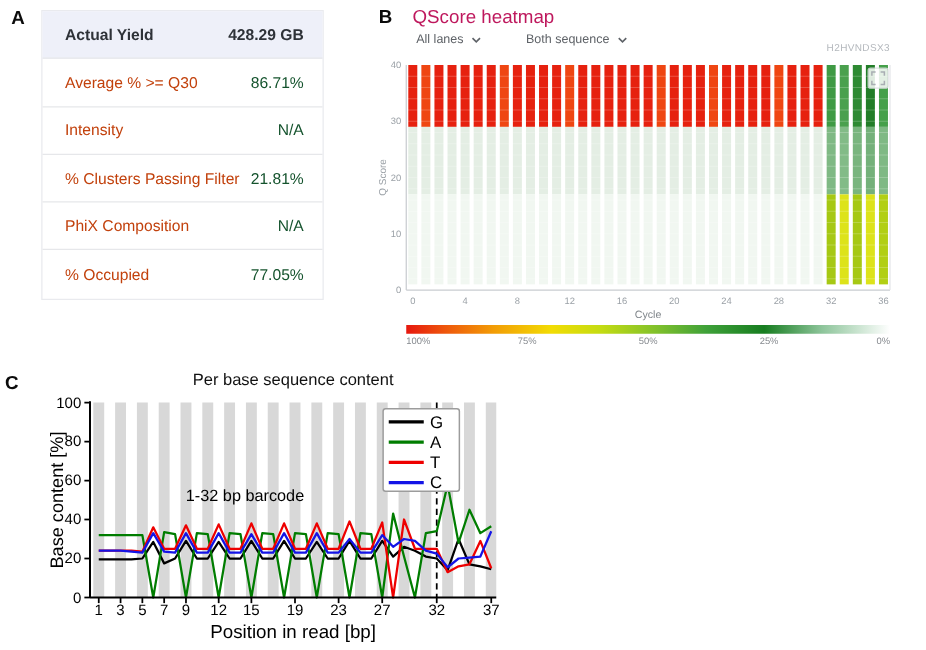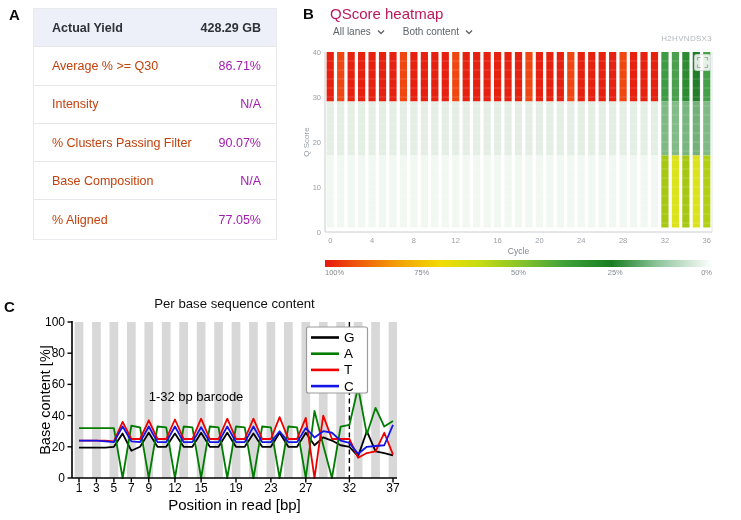--- a/index.html
+++ b/index.html
@@ -1,29 +1,29 @@
 <!DOCTYPE html>
 <html><head>
 <meta charset="utf-8">
 <style>
   html,body{margin:0;padding:0;background:#fff;}
   body{font-family:"Liberation Sans",sans-serif;}
   .fig{position:relative;width:741px;height:520px;background:#fff;overflow:hidden;}
   .panel-letter{position:absolute;font-weight:bold;font-size:15px;color:#0b0b0b;}
   
-  .metrics-table{position:absolute;left:33px;top:8px;width:244px;border:1px solid #e9eaee;background:#fff;box-sizing:border-box;}
+  .metrics-table{position:absolute;left:33px;top:8px;width:226px;border:1px solid #e9eaee;background:#fff;box-sizing:border-box;}
   .mrow{display:flex;justify-content:space-between;align-items:center;height:38.3px;padding:0 15px 0 18px;border-bottom:1px solid #e6e7ea;font-size:12.5px;box-sizing:border-box;}
   .mrow:last-child{border-bottom:none;}
   .mrow .lbl{color:#c2410c;}
-  .mrow .val{color:#a21caf;}
+  .mrow .val{color:#14532d;}
   .mrow.hl{background:#eef0f9;}
   .mrow.hl .lbl,.mrow.hl .val{color:#2e3238;font-weight:bold;}
   
   .b-title{position:absolute;left:330px;top:5px;font-size:15px;color:#be185d;}
-  .b-filters{position:absolute;left:333px;top:26px;display:flex;gap:18px;align-items:center;font-size:10px;color:#5f6368;}
+  .b-filters{position:absolute;left:333px;top:26px;display:flex;gap:36px;align-items:center;font-size:10px;color:#5f6368;}
   .filter{display:flex;align-items:center;gap:6px;cursor:pointer;}
   .run-id{position:absolute;right:29px;top:34px;font-size:8px;color:#b4b8bd;letter-spacing:0.3px;}
   svg{position:absolute;display:block;}
   #hm-svg{left:300px;top:44px;}
   #bc-svg{left:40px;top:295px;}
   text{font-family:"Liberation Sans",sans-serif;}
 </style>
 </head>
 <body>
 
@@ -38,43 +38,43 @@
       <div class="mrow">
         <span class="lbl">Average % &gt;= Q30</span>
         <span class="val">86.71%</span>
       </div>
       <div class="mrow">
         <span class="lbl">Intensity</span>
         <span class="val">N/A</span>
       </div>
       <div class="mrow">
         <span class="lbl">% Clusters Passing Filter</span>
-        <span class="val">90.07%</span>
-      </div>
-      <div class="mrow">
-        <span class="lbl">Base Composition</span>
+        <span class="val">21.81%</span>
+      </div>
+      <div class="mrow">
+        <span class="lbl">PhiX Composition</span>
         <span class="val">N/A</span>
       </div>
       <div class="mrow">
-        <span class="lbl">% Aligned</span>
+        <span class="lbl">% Occupied</span>
         <span class="val">77.05%</span>
       </div>
     </div>
 
   <div class="panel-letter" style="left:303px;top:5px;">B</div>
   <div class="b-title">QScore heatmap</div>
   <div class="b-filters">
     <span class="filter">
       <span>All lanes</span>
       <svg style="position:static" width="8" height="6" viewBox="0 0 8 6">
           <polyline points="1,1.5 4,4.5 7,1.5" fill="none" stroke="#5f6368" stroke-width="1.3"></polyline>
         </svg>
     </span>
     <span class="filter">
-      <span>Both content</span>
+      <span>Both sequence</span>
       <svg style="position:static" width="8" height="6" viewBox="0 0 8 6">
           <polyline points="1,1.5 4,4.5 7,1.5" fill="none" stroke="#5f6368" stroke-width="1.3"></polyline>
         </svg>
     </span>
   </div>
   <div class="run-id">H2HVNDSX3</div>
   <svg id="hm-svg" width="436" height="240" viewBox="0 0 436 240">
       <defs>
         <linearGradient id="qgrad" x1="0" y1="0" x2="1" y2="0">
           <stop offset="0" stop-color="#e6180f"></stop>

